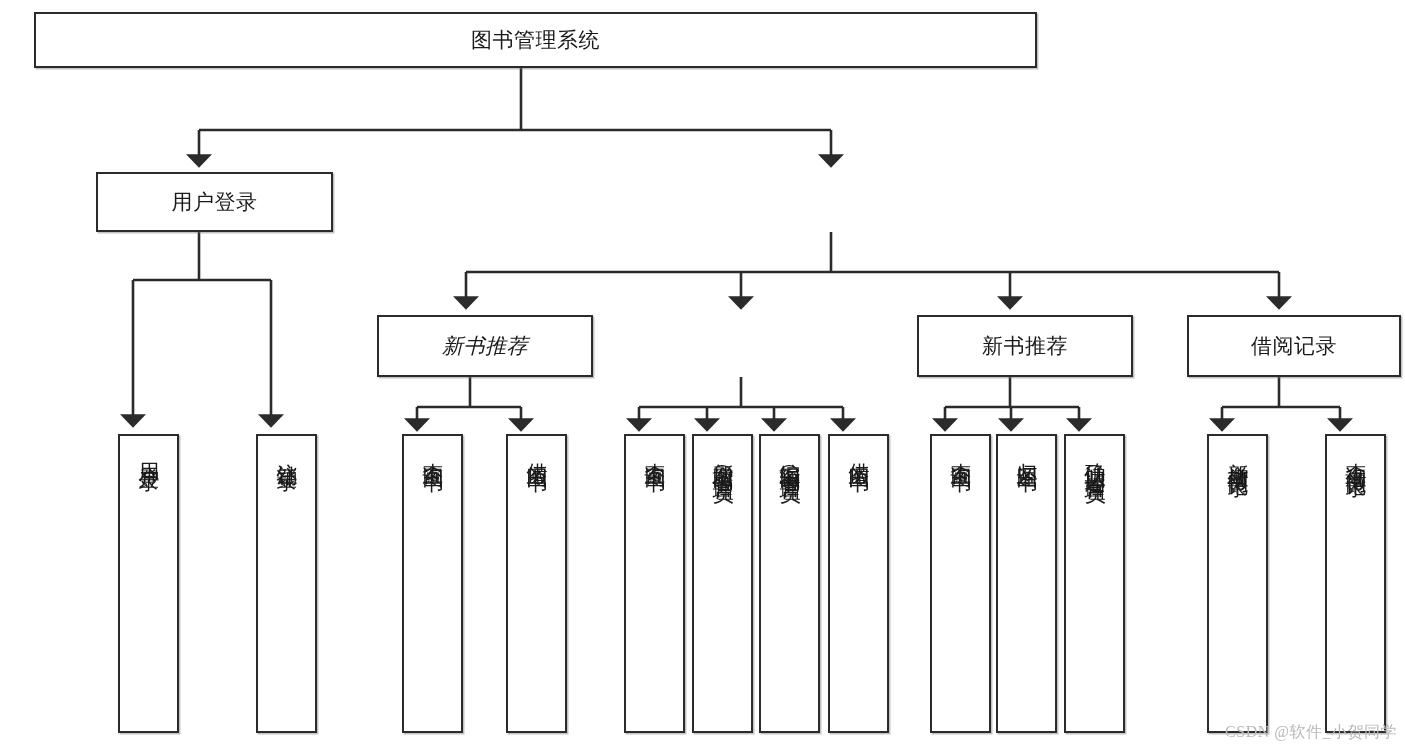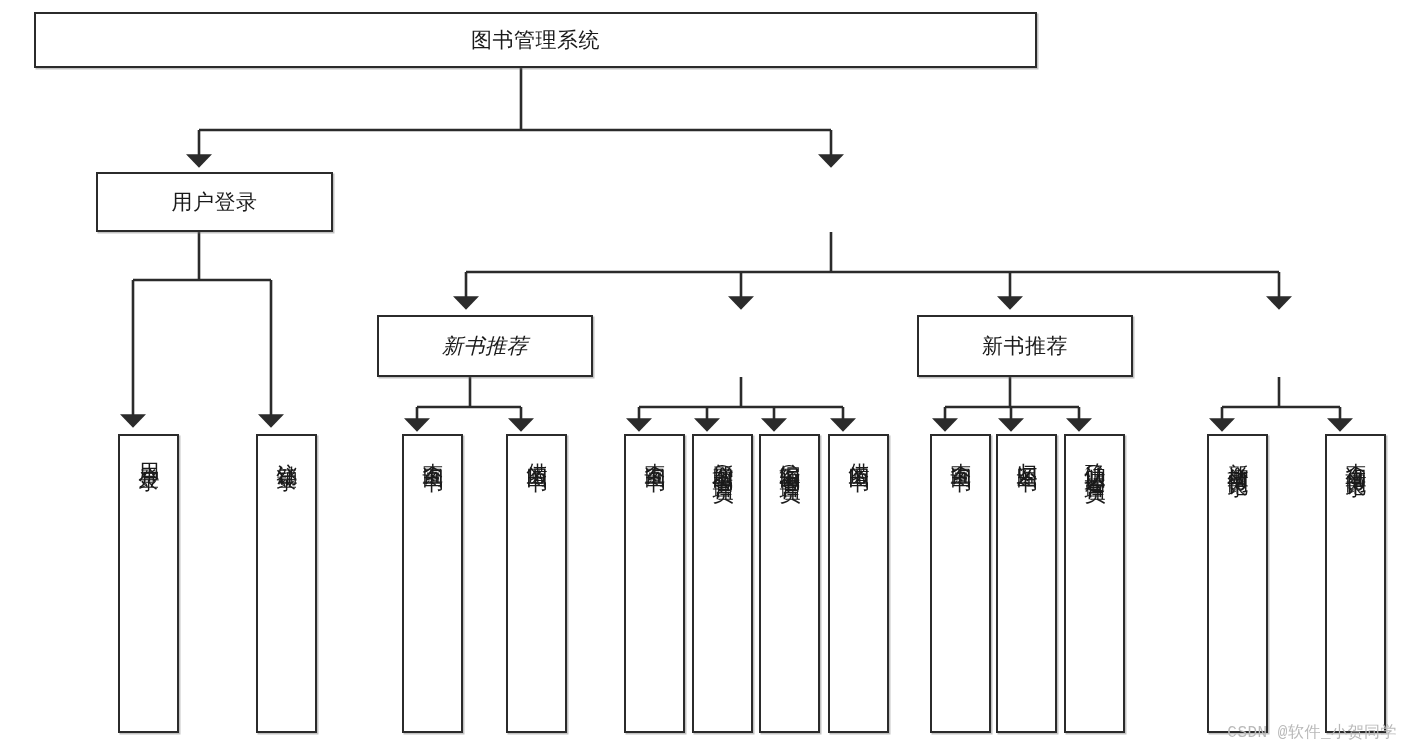--- a/index.html
+++ b/index.html
@@ -58,21 +58,21 @@
     white-space: nowrap;
   }
   #watermark {
     position: absolute;
     right: 8px;
     bottom: 4px;
     font-size: 16px;
     color: #b9b9b9;
     letter-spacing: 0.5px;
     white-space: nowrap;
-    font-family: Liberation Mono, monospace;
+    font-family: Liberation Serif, serif;
   }
 </style>
 </head>
 <body>
 
 <div id="diagram-root">
 
   <svg id="edges-layer" viewBox="0 0 1405 747" xmlns="http://www.w3.org/2000/svg">
     <defs>
       <marker id="arrowhead" markerWidth="9" markerHeight="10" refX="2.2" refY="5" orient="auto" markerUnits="strokeWidth">
@@ -134,20 +134,23 @@
 
   <div class="node horizontal" style="left:362px; top:315px; width:216px; height:62px;font-style:italic;">
     <span class="label">新书推荐</span>
   </div>
 
 
   <div class="node horizontal" style="left:902px; top:315px; width:216px; height:62px;">
     <span class="label">新书推荐</span>
   </div>
 
+  <div class="node horizontal" style="left:1172px; top:315px; width:214px; height:62px;">
+    <span class="label">借阅记录</span>
+  </div>
 
   <div class="node vertical" style="left:103px; top:434px; width:61px; height:299px;">
     <span class="label">用户登录</span>
   </div>
 
   <div class="node vertical" style="left:241px; top:434px; width:61px; height:299px;">
     <span class="label">注销登录</span>
   </div>
 
   <div class="node vertical" style="left:387px; top:434px; width:61px; height:299px;">

